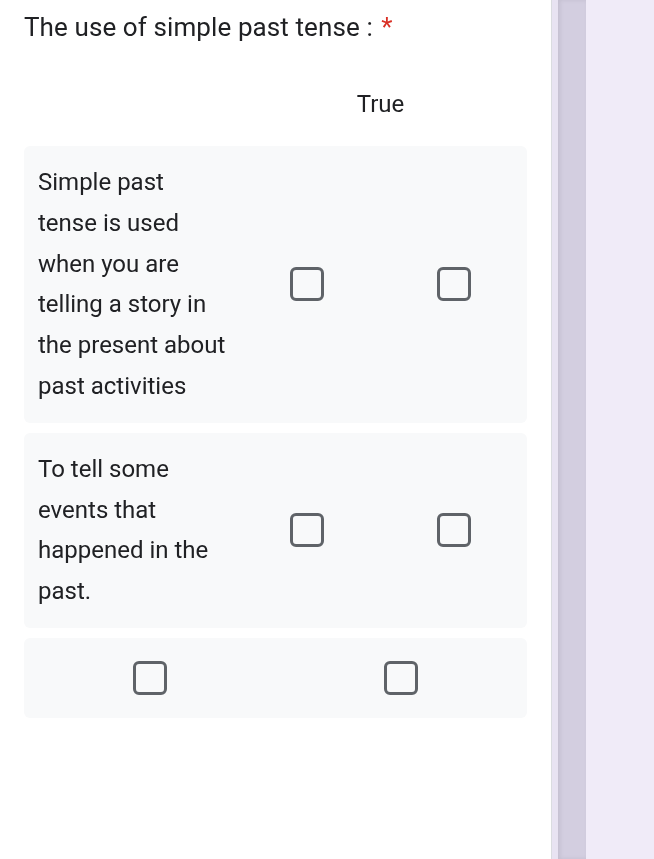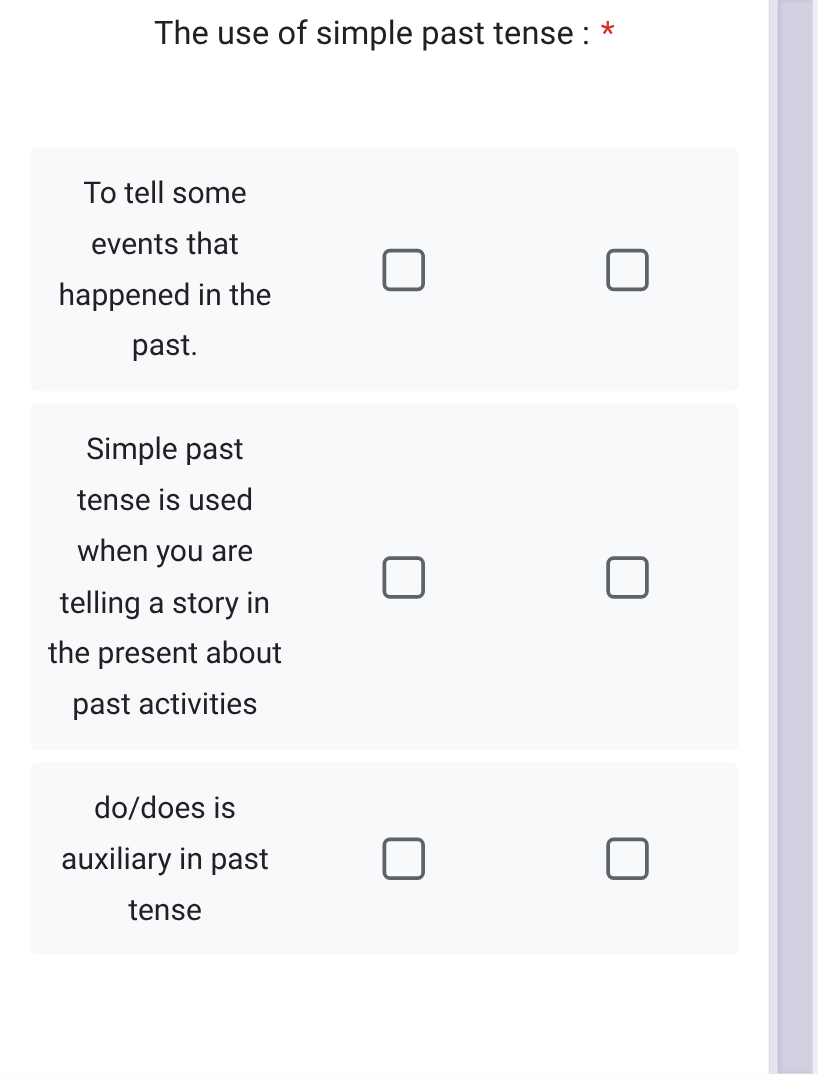--- a/index.html
+++ b/index.html
@@ -9,25 +9,24 @@
     }
     body {
       font-family: 'Roboto', 'Arial', sans-serif;
       background: #f0ebf8;
       width: 654px;
       height: 859px;
       display: flex;
     }
     .form-card {
       background: #fff;
-      width: 616px;
+      width: 552px;
       height: 100%;
       padding: 12px 24px 5px 24px;
       border-right: 1px solid #dadce0;
-      text-align: center;
     }
     .right-strip {
       width: 34px;
       background: #d3cee0;
       border-left: 6px solid #e8e3f2;
       box-shadow: inset 2px 0 4px rgba(0,0,0,0.08);
     }
     .question-title {
       font-size: 26px;
       font-weight: 400;
@@ -92,50 +91,50 @@
 
 <div class="form-card">
   <div class="question-title">
     <span>The use of simple past tense :</span>
     <span class="required">*</span>
   </div>
 
   <div class="grid-table">
     <div class="header-row">
       <div class="row-label-col"></div>
-    </div>
-
-    <div class="grid-row">
-      <div class="row-label-col">
-        <div class="row-label">To tell some events that happened in the past.</div>
-      </div>
       <div class="radio-col">
-        <div class="checkbox"></div>
-      </div>
-      <div class="radio-col">
-        <div class="checkbox"></div>
+        <span class="col-header">True</span>
       </div>
     </div>
 
     <div class="grid-row">
       <div class="row-label-col">
         <div class="row-label"> Simple past tense is used when you are telling a story in the present about past activities</div>
       </div>
       <div class="radio-col">
         <div class="checkbox"></div>
       </div>
       <div class="radio-col">
         <div class="checkbox"></div>
       </div>
     </div>
 
     <div class="grid-row">
       <div class="row-label-col">
-        <div class="row-label">do/does is auxiliary in past tense</div>
+        <div class="row-label">To tell some events that happened in the past.</div>
       </div>
+      <div class="radio-col">
+        <div class="checkbox"></div>
+      </div>
+      <div class="radio-col">
+        <div class="checkbox"></div>
+      </div>
+    </div>
+
+    <div class="grid-row">
       <div class="radio-col">
         <div class="checkbox"></div>
       </div>
       <div class="radio-col">
         <div class="checkbox"></div>
       </div>
     </div>
 
   </div>
 </div>

